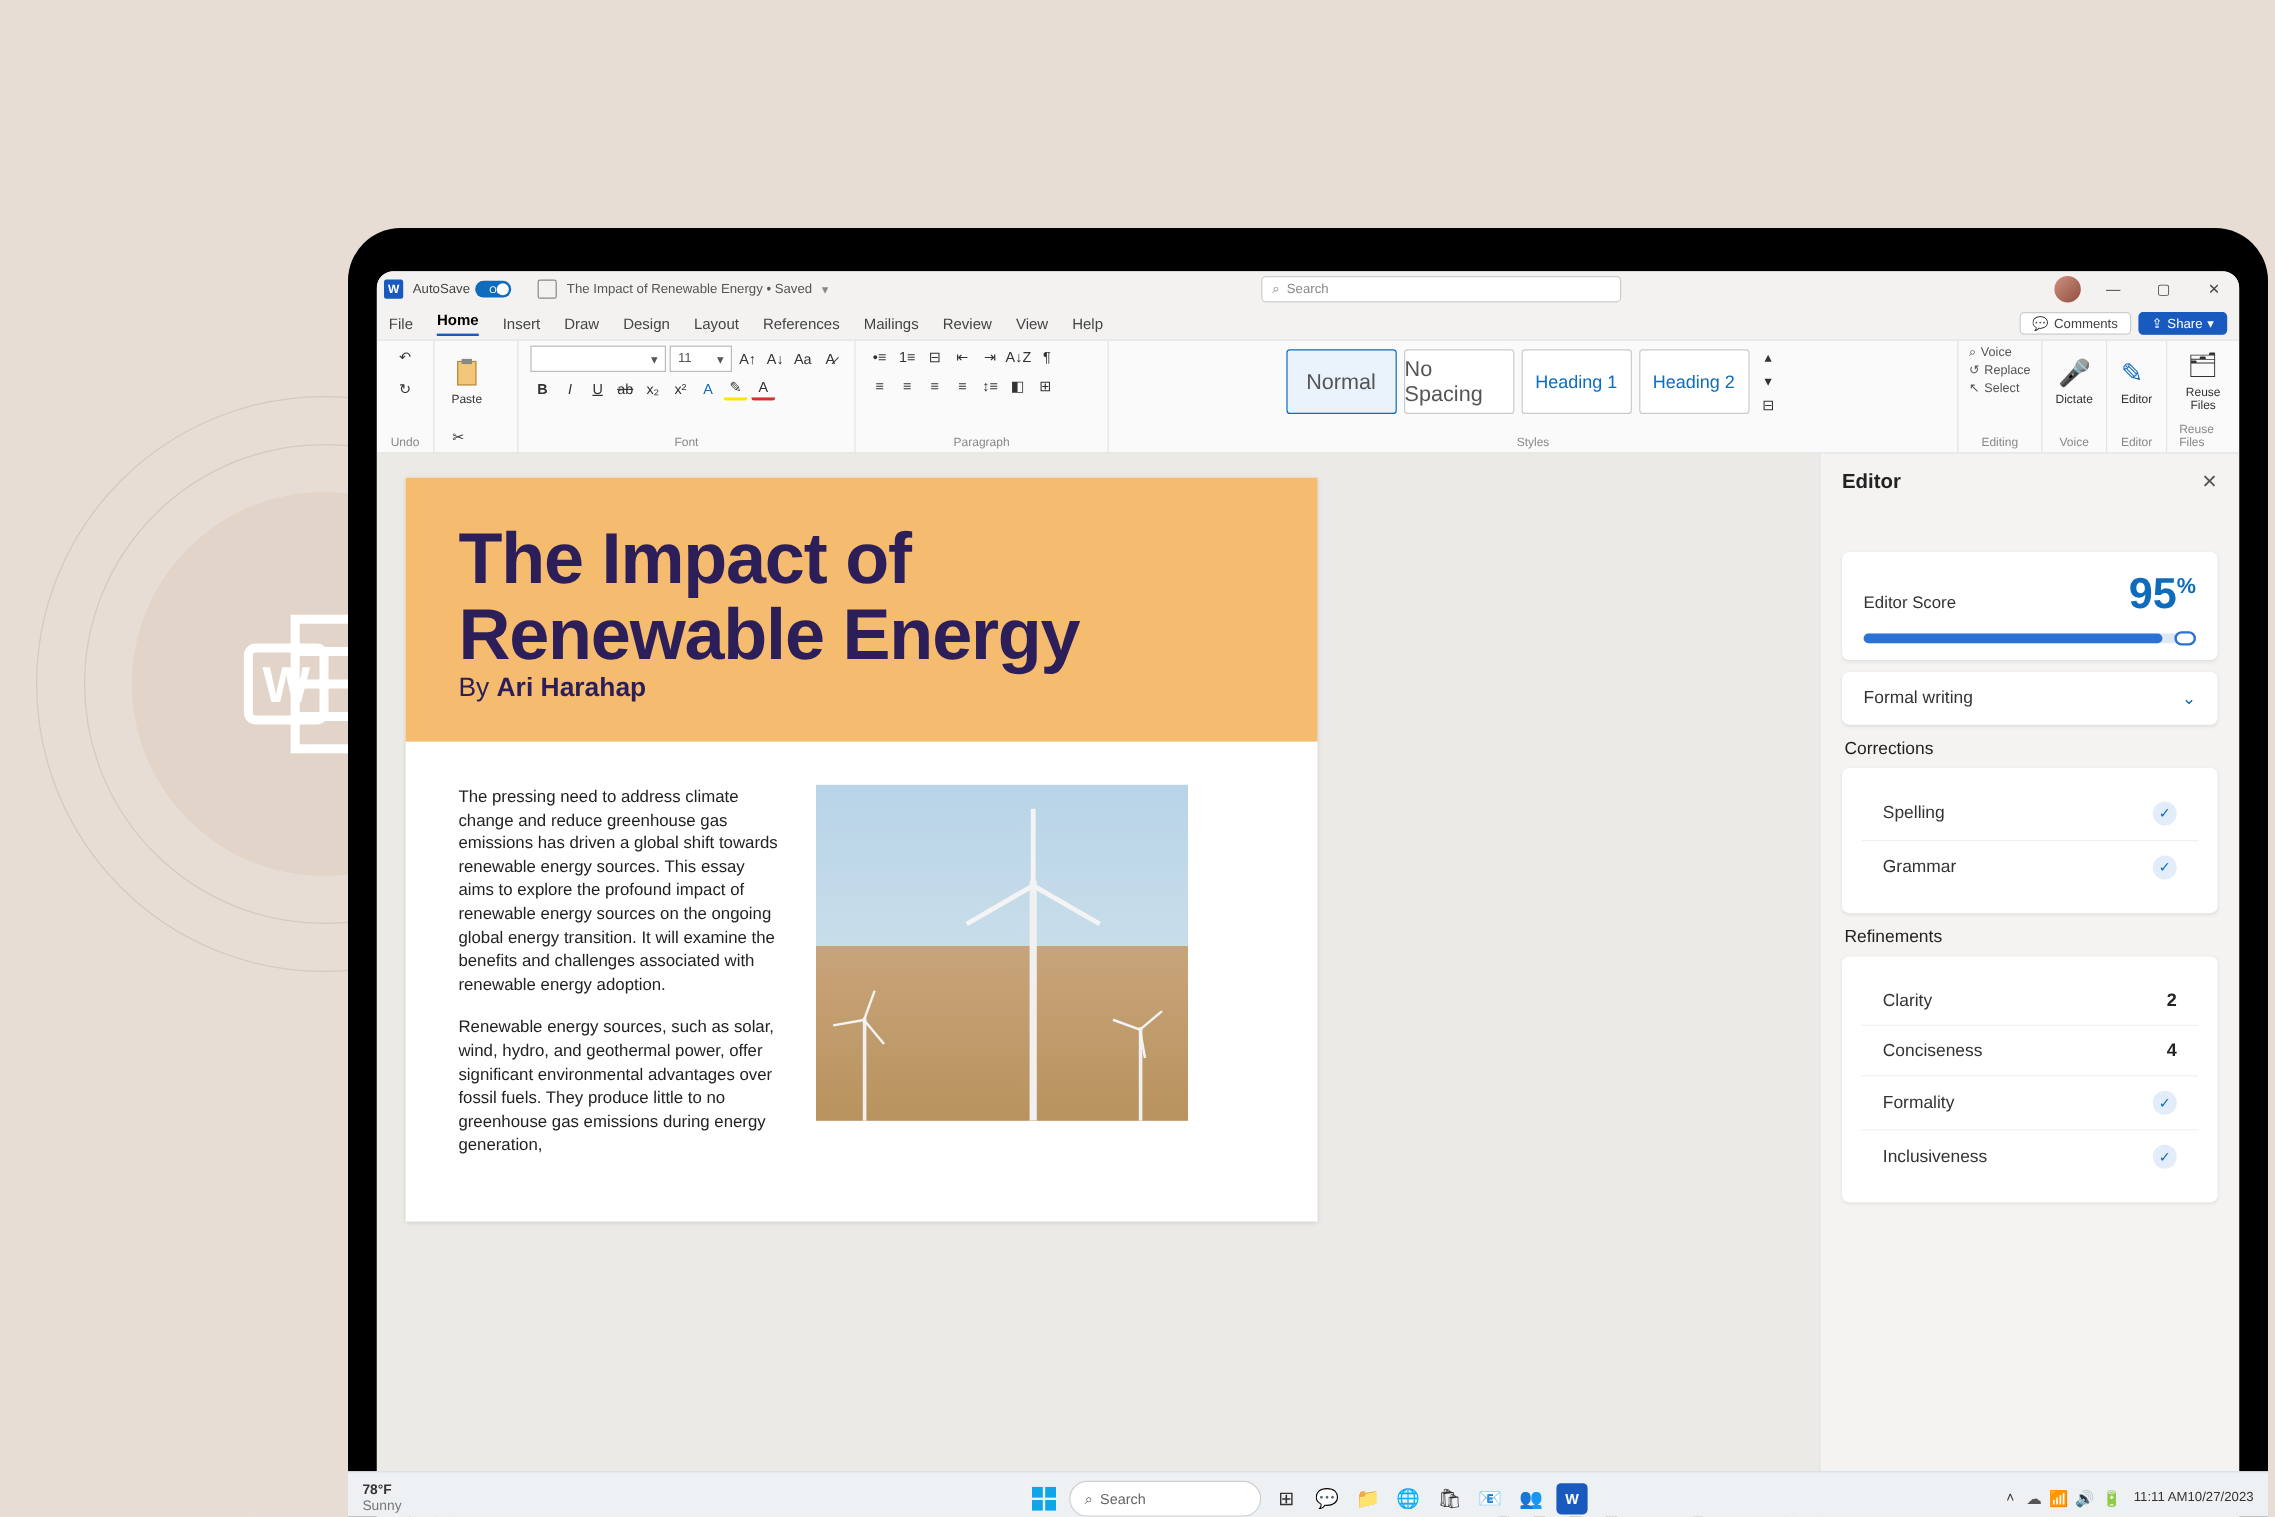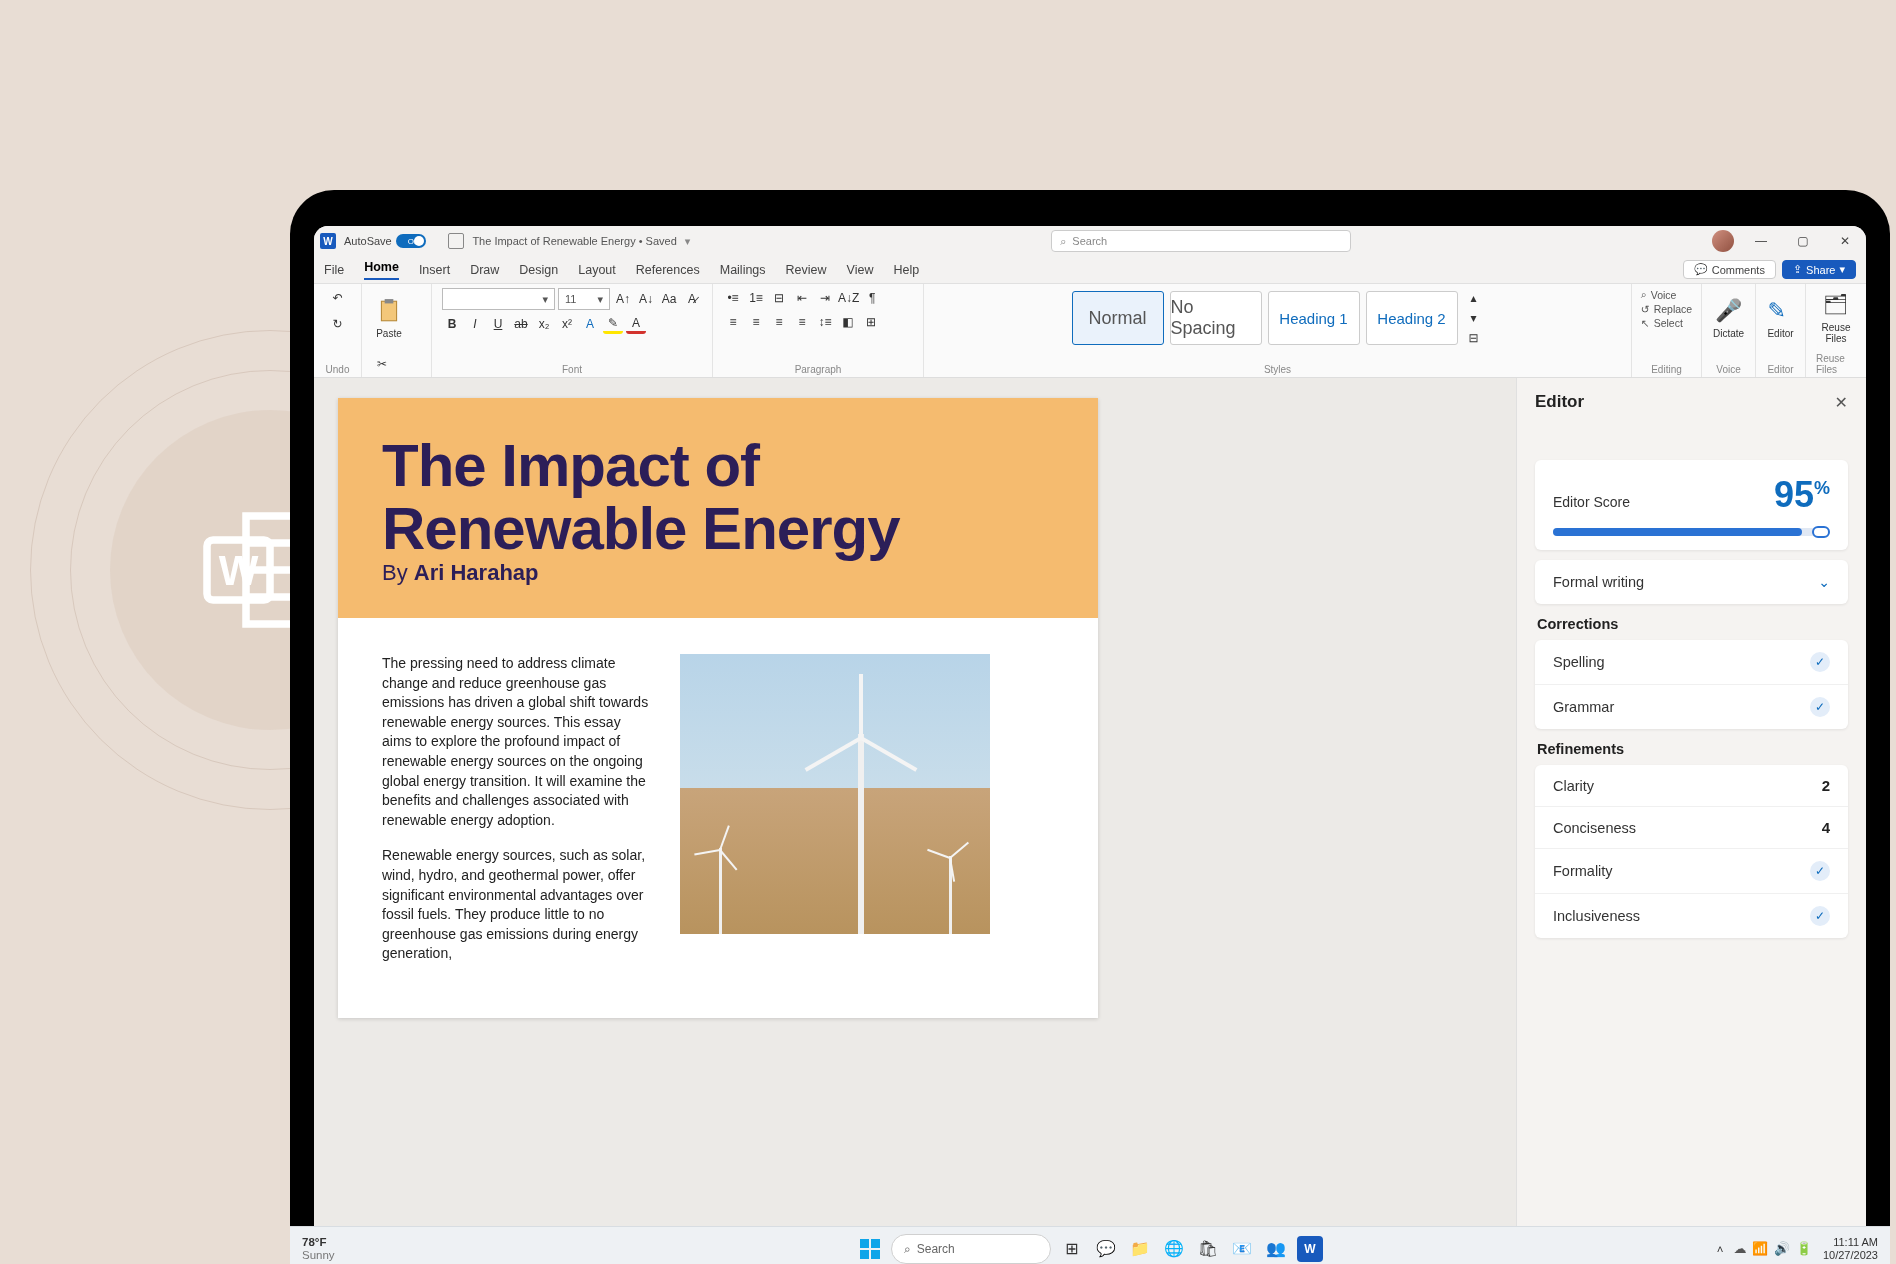--- a/index.html
+++ b/index.html
@@ -81,36 +81,36 @@
   .score-card { display: flex; flex-direction: column; gap: 12px; margin-top: 48px; }
   .score-row { display: flex; justify-content: space-between; align-items: baseline; }
   .score-label { font-size: 14px; color: #333; }
   .score-val { font-size: 36px; font-weight: 700; color: #0f6cbd; }
   .score-pct { font-size: 18px; vertical-align: super; }
   .score-bar { height: 8px; background: #e0e8f4; border-radius: 5px; position: relative; }
   .score-bar-fill { height: 100%; width: 90%; background: #2a72d4; border-radius: 5px; }
   .score-bar-knob { position: absolute; right: 0; top: -2px; width: 18px; height: 12px; border: 2px solid #2a72d4; background: #fff; border-radius: 7px; }
   .writing-style { display: flex; justify-content: space-between; align-items: center; font-size: 14.5px; color: #333; }
   .chev-down { color: #0f6cbd; font-size: 14px; }
-  .section-title { font-size: 14.5px; font-weight: 700; color: #222; margin: 12px 0 8px 2px; }
-  .list-card { padding: 0; }
+  .section-title { font-size: 14.5px; font-weight: 400; color: #222; margin: 12px 0 8px 2px; }
+  .list-card { padding: 16px; }
   .list-row { display: flex; justify-content: space-between; align-items: center; padding: 12px 18px; font-size: 14.5px; color: #333; border-bottom: 1px solid #f0f0f0; }
   .list-row:last-child { border-bottom: none; }
   .check-badge { width: 20px; height: 20px; border-radius: 50%; background: #e3edf9; color: #0f6cbd; display: flex; align-items: center; justify-content: center; font-size: 12px; }
   .count-badge { font-size: 15px; font-weight: 600; color: #222; }
 
   
   .taskbar { position: absolute; bottom: 0; left: 0; right: 0; height: 44px; background: #eef1f4; border-top: 1px solid #d8dde2; display: flex; align-items: center; padding: 0 12px; font-size: 11.5px; color: #333; }
   .weather { display: flex; flex-direction: column; line-height: 1.1; }
   .tb-center { position: absolute; left: 50%; transform: translateX(-50%); display: flex; align-items: center; gap: 8px; }
   .tb-icon { width: 26px; height: 26px; border-radius: 4px; display: flex; align-items: center; justify-content: center; font-size: 16px; }
   .tb-search { display: flex; align-items: center; gap: 6px; height: 30px; padding: 0 12px; background: #fff; border: 1px solid #d0d0d0; border-radius: 16px; font-size: 12px; color: #666; width: 160px; }
   .tb-right { margin-left: auto; display: flex; align-items: center; gap: 10px; }
   .systray { display: flex; gap: 6px; font-size: 13px; color: #555; }
-  .clock { display: flex; flex-direction: column; align-items: flex-end; line-height: 1.1; font-size: 11px; }
+  .clock { display: flex; align-items: flex-end; line-height: 1.1; font-size: 11px; }
 
   
   .badge-overlay { position: absolute; left: 30px; top: 330px; width: 480px; height: 480px; pointer-events: none; }
   .ring { position: absolute; border: 1px solid rgba(200,180,165,.5); border-radius: 50%; }
   .ring1 { width: 480px; height: 480px; left: 0; top: 0; }
   .ring2 { width: 400px; height: 400px; left: 40px; top: 40px; }
   .badge-circle { position: absolute; left: 80px; top: 80px; width: 320px; height: 320px; border-radius: 50%; background: rgba(225,210,198,.82); display: flex; align-items: center; justify-content: center; }
   .word-logo { color: #fff; }
 </style>
 </head>

